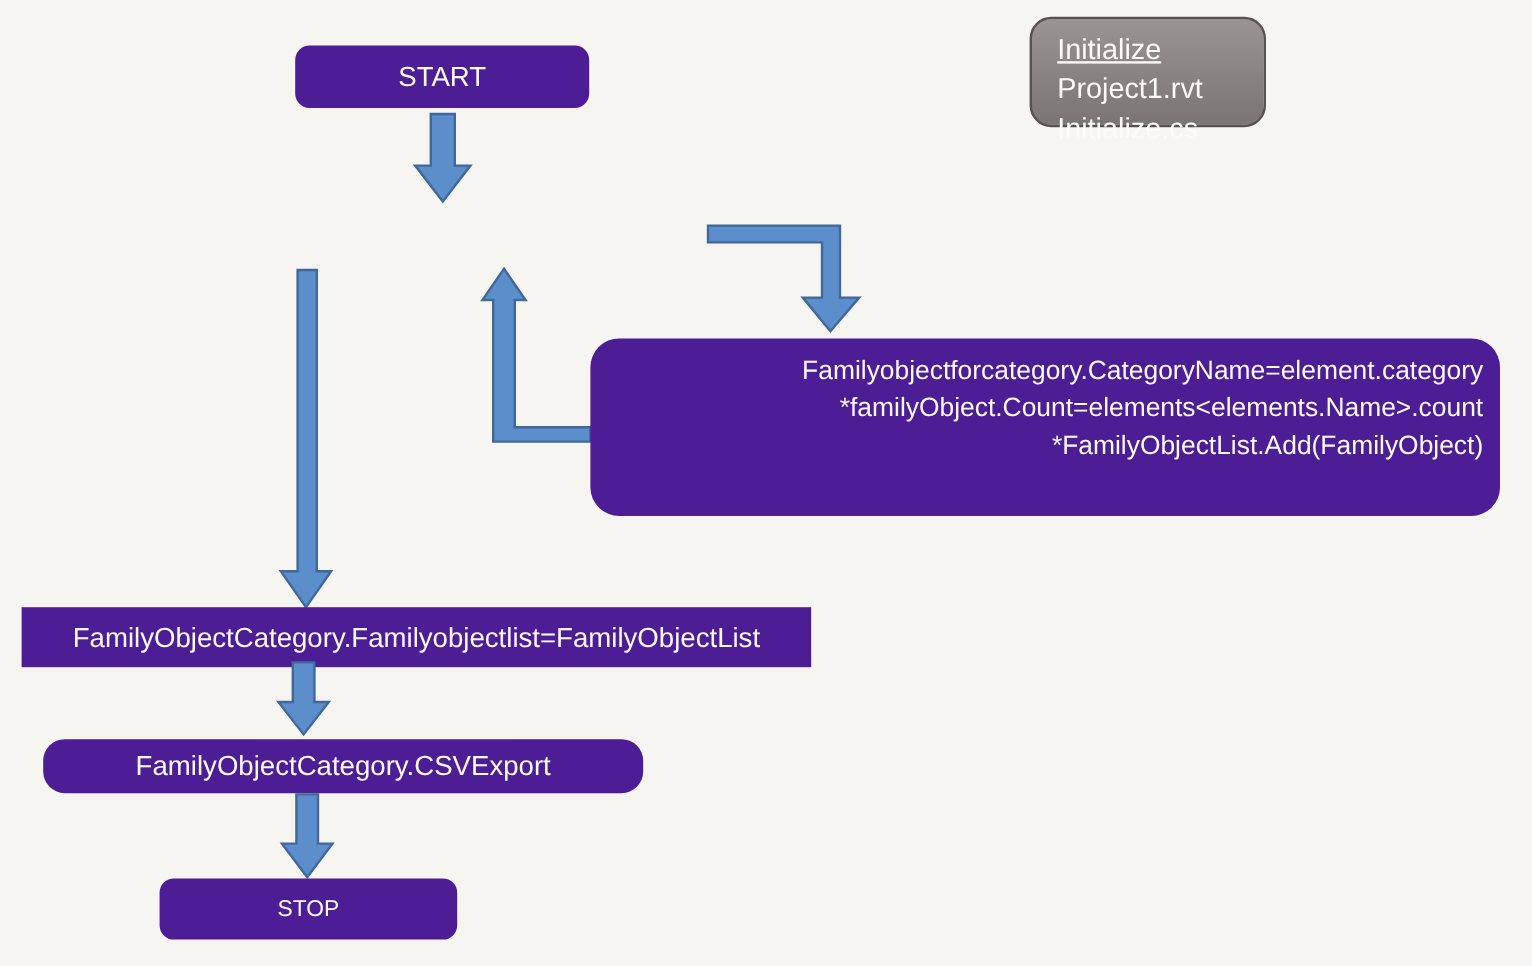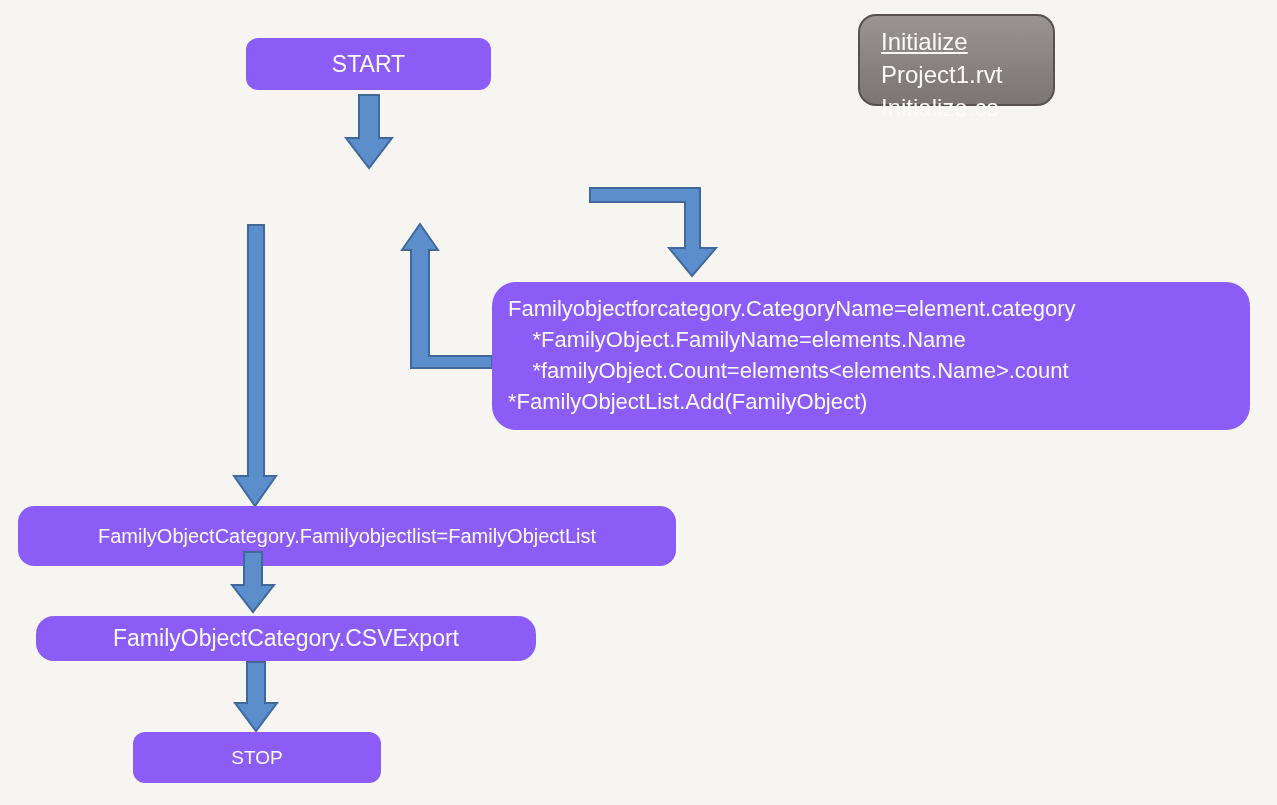--- a/index.html
+++ b/index.html
@@ -9,38 +9,38 @@
   }
   .canvas {
     position: relative;
     width: 1277px;
     height: 805px;
     background: #f7f5f2;
     overflow: hidden;
   }
   .node {
     position: absolute;
-    background: #8b5cf6;
+    background: #4c1d95;
     color: #fbfaf8;
     display: flex;
     align-items: center;
     justify-content: center;
     text-align: center;
     box-sizing: border-box;
   }
   .node-start   { left: 246px; top: 38px;  width: 245px; height: 52px; border-radius: 12px; font-size: 23px; }
   .node-step1   { left: 169px; top: 178px; width: 399px; height: 36px; border-radius: 10px; font-size: 22px; }
   .node-loop {
     left: 492px; top: 282px; width: 758px; height: 148px;
     border-radius: 24px; font-size: 22px;
-    display: block; text-align: left;
+    display: block; text-align: right;
     padding: 11px 14px 0 16px;
   }
   .node-loop .code-line { white-space: pre; line-height: 31px; }
-  .node-assign  { left: 18px;  top: 506px; width: 658px; height: 60px; border-radius: 16px;  font-size: 20px; }
+  .node-assign  { left: 18px;  top: 506px; width: 658px; height: 50px; border-radius: 0;  font-size: 23px; }
   .node-export  { left: 36px;  top: 616px; width: 500px; height: 45px; border-radius: 18px; font-size: 23px; }
   .node-stop    { left: 133px; top: 732px; width: 248px; height: 51px; border-radius: 12px; font-size: 19px; }
   .legend {
     position: absolute;
     left: 858px; top: 14px; width: 197px; height: 92px;
     box-sizing: border-box;
     background: linear-gradient(180deg, #9a9492 0%, #8b8684 45%, #7b7674 100%);
     border: 2px solid #57524f;
     border-radius: 18px;
     color: #fbfaf8;
@@ -69,21 +69,20 @@
   <svg class="arrow" style="left:588px; top:184px;" width="134" height="96" viewBox="0 0 134 96">
     <polygon points="2,4 112,4 112,64 128,64 104,92 81,64 97,64 97,18 2,18" fill="#5b8ecb" stroke="#41689b"></polygon>
   </svg>
 
   <svg class="arrow" style="left:400px; top:222px;" width="94" height="148" viewBox="0 0 94 148">
     <polygon points="20,2 38,28 29,28 29,134 92,134 92,146 11,146 11,28 2,28" fill="#5b8ecb" stroke="#41689b"></polygon>
   </svg>
 
   <div class="node node-loop">
     <div class="code-line">Familyobjectforcategory.CategoryName=element.category</div>
-    <div class="code-line">    *FamilyObject.FamilyName=elements.Name</div>
     <div class="code-line">    *familyObject.Count=elements&lt;elements.Name&gt;.count</div>
     <div class="code-line">*FamilyObjectList.Add(FamilyObject)</div>
   </div>
 
   <svg class="arrow" style="left:231px; top:224px;" width="48" height="284" viewBox="0 0 48 284">
     <polygon points="17,1 33,1 33,252 45,252 24,282 3,252 17,252" fill="#5b8ecb" stroke="#41689b"></polygon>
   </svg>
 
   <div class="node node-assign">
     <span>FamilyObjectCategory.Familyobjectlist=FamilyObjectList</span>

